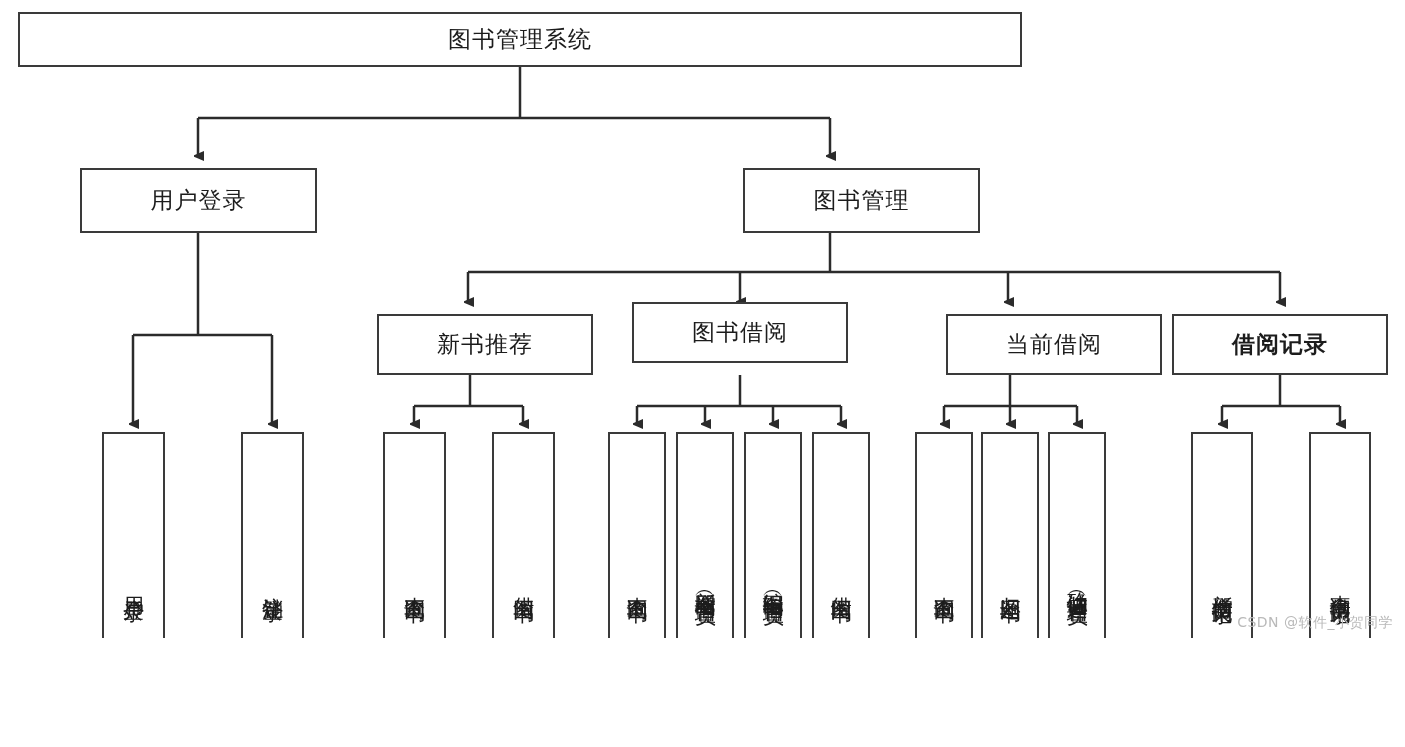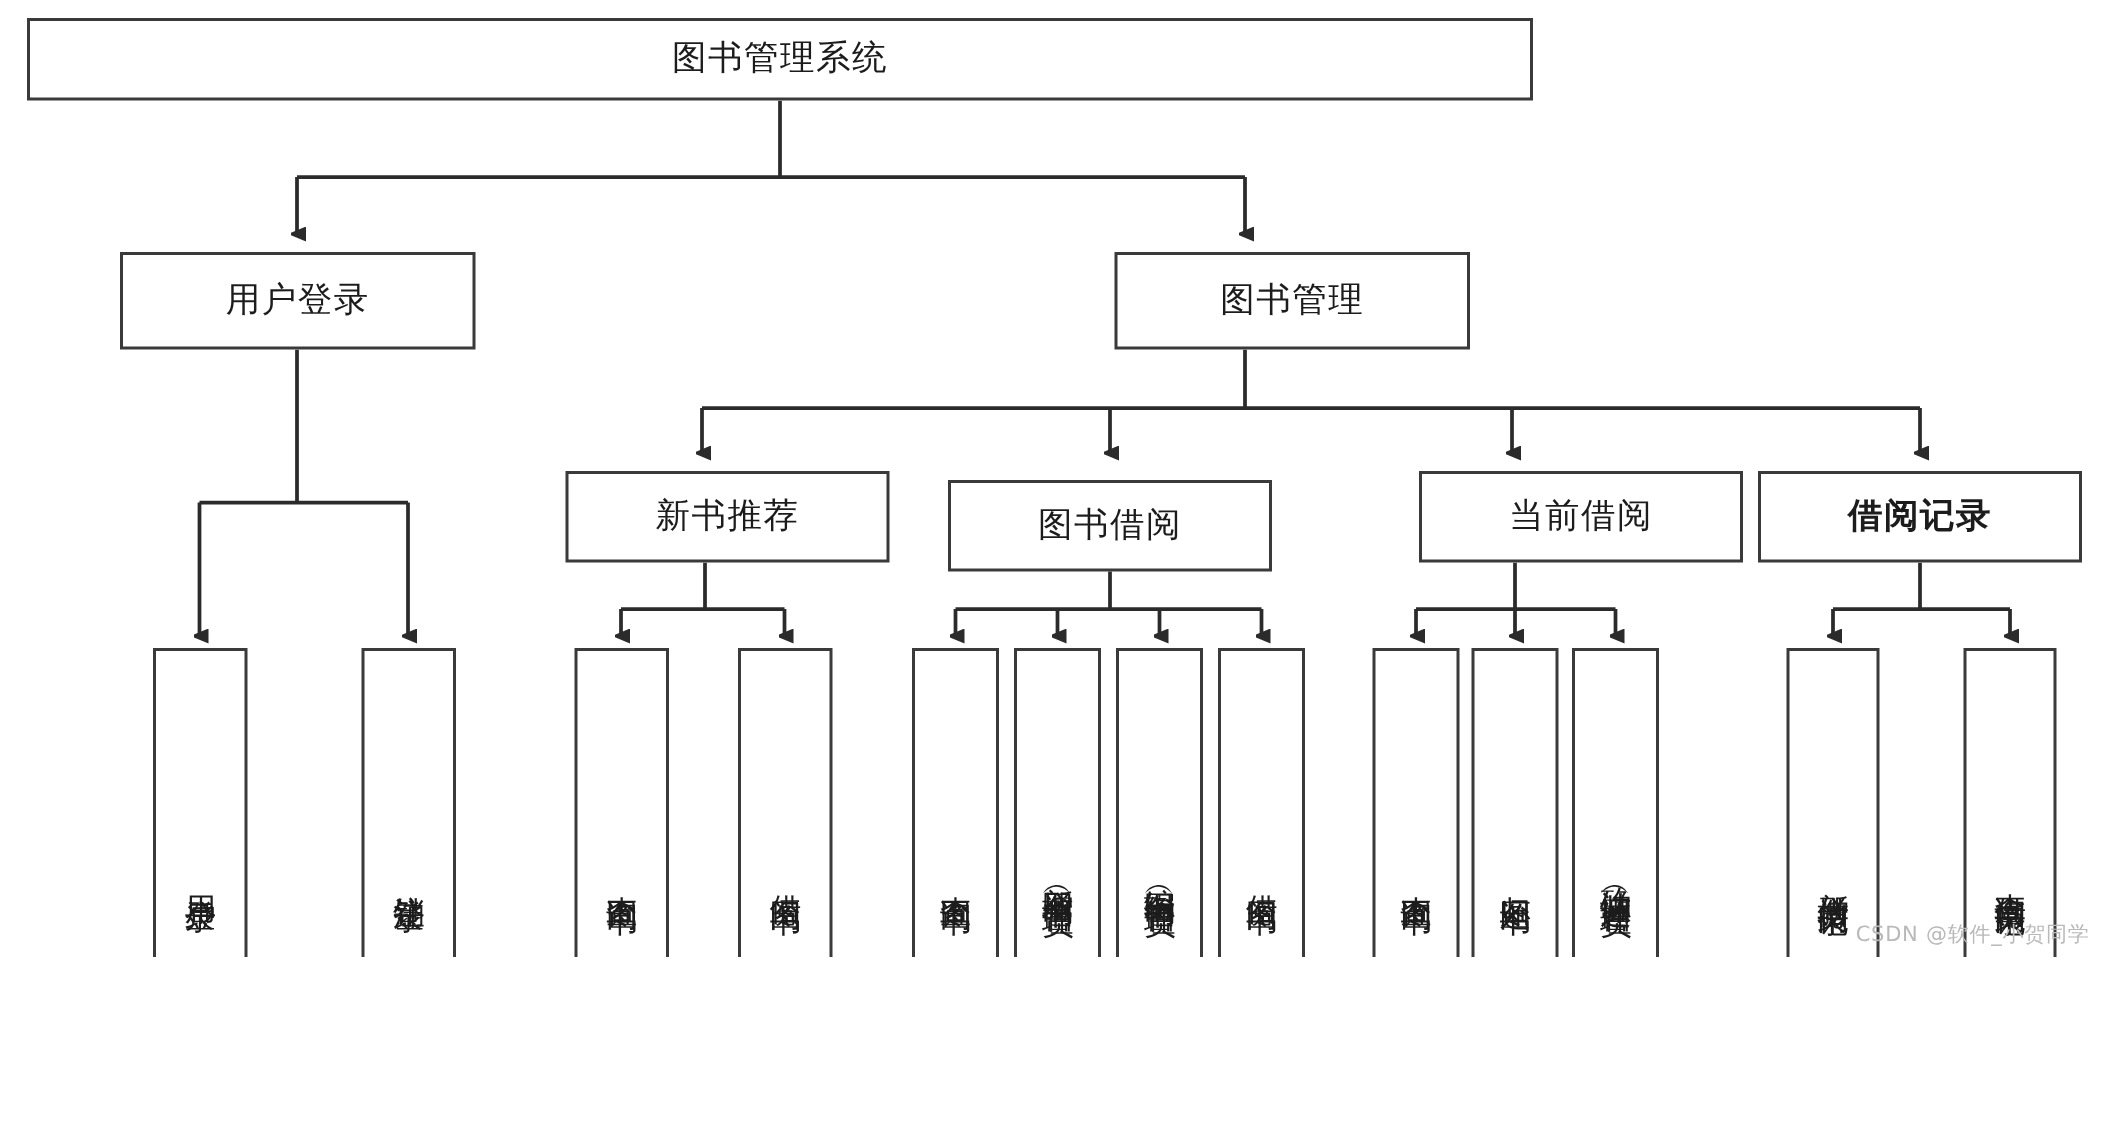--- a/index.html
+++ b/index.html
@@ -140,21 +140,21 @@
   </div>
 
   <div class="node horiz" style="left:743px; top:168px; width:237px; height:65px;">
     <span>图书管理</span>
   </div>
 
   <div class="node horiz" style="left:358px; top:314px; width:216px; height:61px;margin-left:19px;">
     <span>新书推荐</span>
   </div>
 
-  <div class="node horiz" style="left:632px; top:320px; width:216px; height:61px;">
+  <div class="node horiz" style="left:632px; top:302px; width:216px; height:61px;">
     <span>图书借阅</span>
   </div>
 
   <div class="node horiz" style="left:902px; top:314px; width:216px; height:61px;margin-left:44px;">
     <span>当前借阅</span>
   </div>
 
   <div class="node horiz" style="left:1172px; top:314px; width:216px; height:61px;font-weight:bold;">
     <span>借阅记录</span>
   </div>

